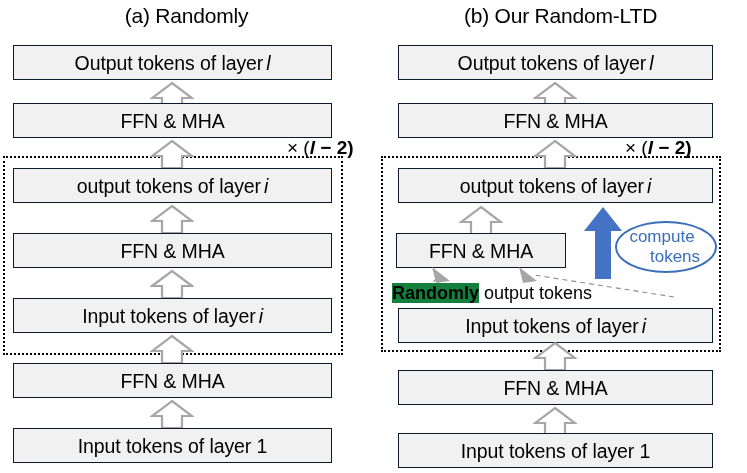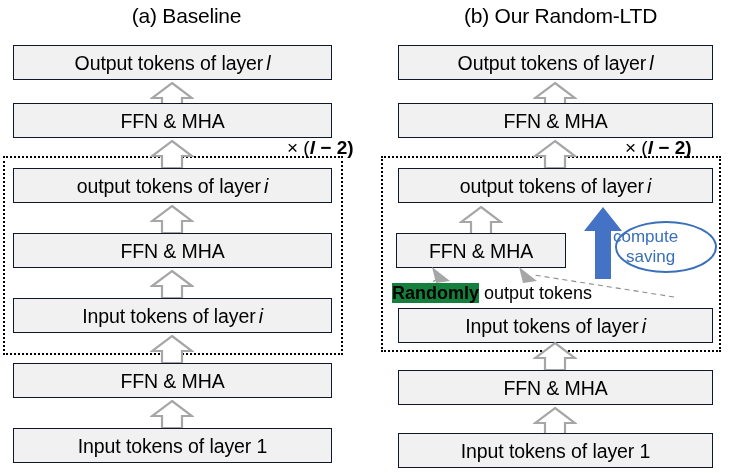--- a/index.html
+++ b/index.html
@@ -16,35 +16,35 @@
   .node .it{font-style:italic;padding-left:3px;}
   .uparrow{position:absolute;width:44px;height:30px;}
   .uparrow svg{display:block;width:44px;height:30px;}
   .dotted-box{position:absolute;border:2.5px dotted #000;box-sizing:border-box;}
   .mult{position:absolute;font-size:19px;line-height:22px;white-space:nowrap;font-weight:bold;text-align:right;}
   .mult .times{font-weight:normal;}
   .mult .ital{font-style:italic;}
   .blue-arrow{position:absolute;}
   .ellipse{position:absolute;border:2px solid #3a6fba;border-radius:50%;
            box-sizing:border-box;display:flex;flex-direction:column;
-           align-items:flex-start;justify-content:center;color:#3a6fba;
+           align-items:center;justify-content:center;color:#3a6fba;
            font-size:17px;line-height:20px;background:transparent;}
   .ellipse span{display:block;}
   .ellipse .l1{transform:translateX(-4px);}
   .ellipse .l2{transform:translateX(9px);}
   .assign{position:absolute;font-size:18px;line-height:21px;white-space:nowrap;}
   .assign .hl{background:#15803d;font-weight:bold;}
   .leader{position:absolute;pointer-events:none;}
 </style>
 </head>
 <body>
 
 <div class="panel" id="panel-a">
 
-  <div class="panel-title">(a) Baseline</div>
+  <div class="panel-title">(a) Randomly</div>
 
   <div class="dotted-box" style="left:3px;top:156px;width:340px;height:199px;"></div>
 
   <div class="node" style="left:13px;top:45px;width:319px;height:35px;">
     <span>Output tokens of layer</span>
     <span class="it">l</span>
   </div>
 
   <div class="uparrow" style="left:150px;top:81px;">
     <svg viewBox="0 0 44 30">
@@ -156,21 +156,21 @@
   </div>
 
   <div class="blue-arrow" style="left:209px;top:207px;width:40px;height:72px;">
     <svg viewBox="0 0 40 72" width="40" height="72">
       <polygon points="20,0 39,24 28,24 28,72 12,72 12,24 1,24" fill="#4472c4"></polygon>
     </svg>
   </div>
 
   <div class="ellipse" style="left:241px;top:221px;width:102px;height:52px;">
     <span class="l1">compute</span>
-    <span class="l2">saving</span>
+    <span class="l2">tokens</span>
   </div>
 
   <div class="node" style="left:22px;top:233px;width:170px;height:35px;">
     <span>FFN &amp; MHA</span>
   </div>
 
   <div class="leader" style="left:0px;top:255px;width:373px;height:50px;">
     <svg viewBox="0 0 373 50" width="373" height="50">
       <line x1="18" y1="45" x2="62" y2="25" stroke="#8c8c8c" stroke-width="1.1" stroke-dasharray="5,4"></line>
       <line x1="300" y1="42" x2="160" y2="20" stroke="#8c8c8c" stroke-width="1.1" stroke-dasharray="5,4"></line>

